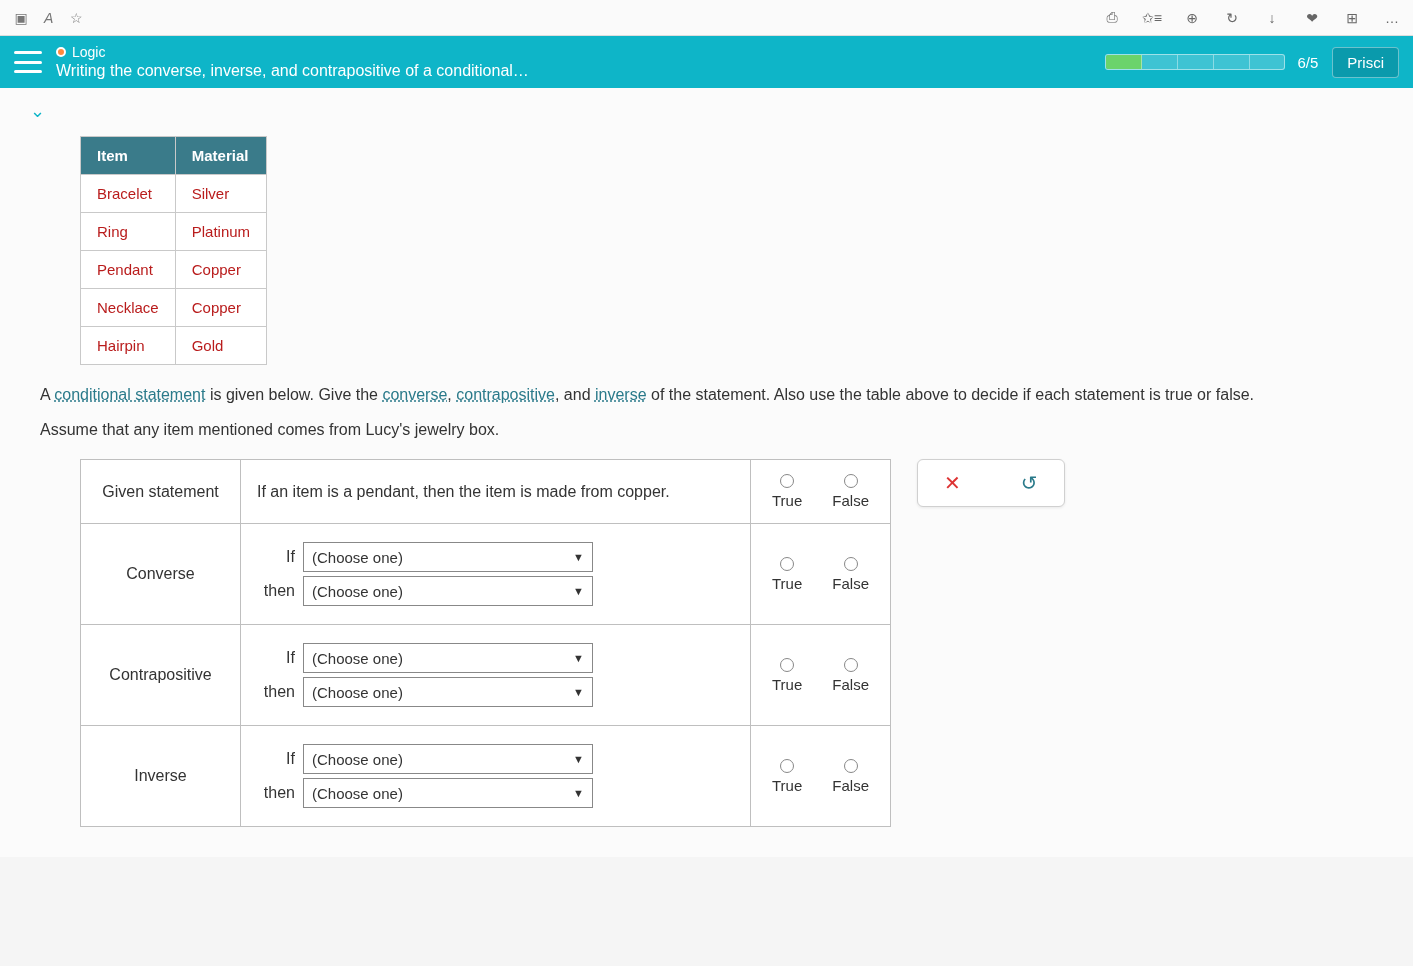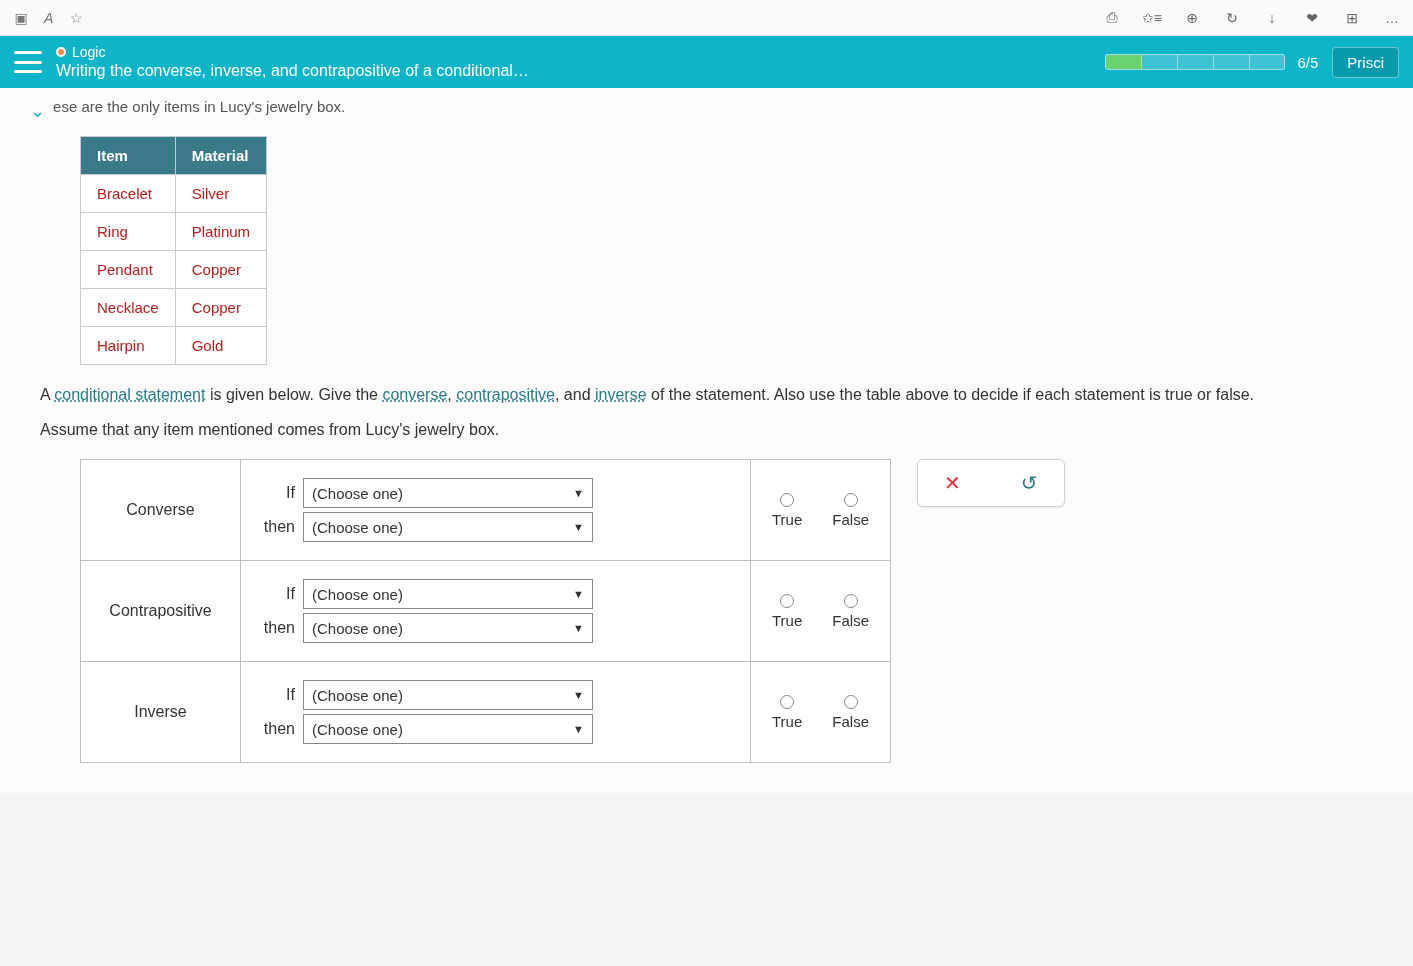--- a/index.html
+++ b/index.html
@@ -131,21 +131,20 @@
     <span>6/5</span>
   </div>
   <button class="prisci-btn">Prisci</button>
 </div>
 
 <div class="content">
 
   <div class="collapse-row">
     <span class="chevron">⌄</span>
     <div class="intro-text">
-      <div>ese are the only items in Lucy's jewelry box.</div>
     </div>
   </div>
 
   <table class="item-table">
     <thead>
       <tr>
         <th>Item</th>
         <th>Material</th>
       </tr>
     </thead>
@@ -177,20 +176,36 @@
     <span>A </span><a class="term-link">conditional statement</a><span> is given below. Give the </span><a class="term-link">converse</a><span>, </span><a class="term-link">contrapositive</a><span>, and </span><a class="term-link">inverse</a><span> of the statement. Also use the table above to decide if each statement is true or false.</span>
   </p>
 
   <p class="assume">Assume that any item mentioned comes from Lucy's jewelry box.</p>
 
   <div class="main-row">
 
     <table class="stmt-table">
 
       <tbody>
+          <tr>
+        <td class="label">Given statement</td>
+        <td class="body">If an item is a pendant, then the item is made from copper.</td>
+        <td class="tf">
+          <div class="tf-pair">
+            <div class="tf-opt">
+                  <span class="radio"></span>
+                  <span>True</span>
+                </div>
+            <div class="tf-opt">
+                  <span class="radio"></span>
+                  <span>False</span>
+                </div>
+          </div>
+        </td>
+      </tr>
 
       <tr>
         <td class="label">Converse</td>
         <td class="body">
           <div class="select-row">
             <span class="kw">If</span>
             <div class="fake-select">
                   <span>(Choose one)</span>
                   <span class="tri">▼</span>
                 </div>

